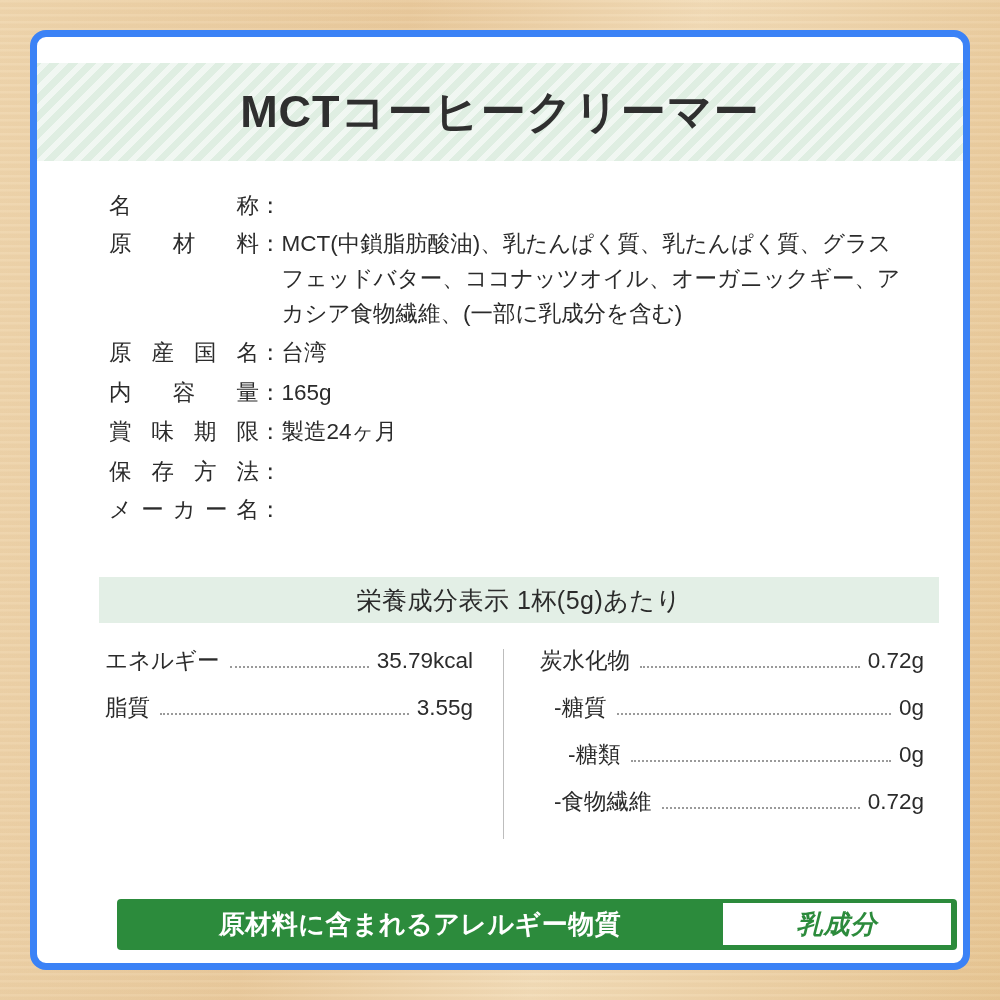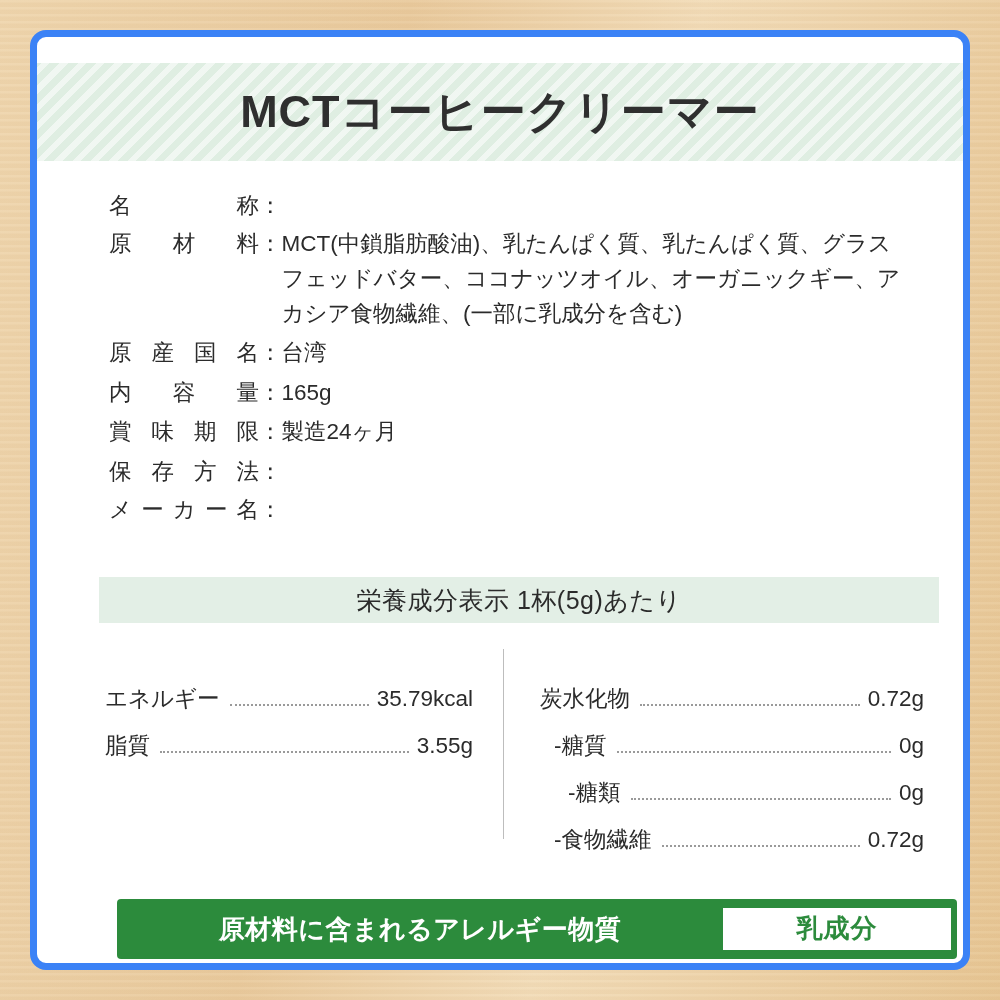--- a/index.html
+++ b/index.html
@@ -115,21 +115,20 @@
 
   .nutri-cols {
     position: absolute;
     left: 68px;
     top: 608px;
     width: 840px;
     display: flex;
   }
   .col {
     box-sizing: border-box;
-    margin-top: 38px;
   }
   .col.left {
     width: 398px;
     padding-right: 30px;
   }
   .divider {
     width: 1px;
     background: #bdbdbd;
     margin: 4px 0 4px 0;
     height: 190px;
@@ -155,21 +154,21 @@
     margin: 0 8px 6px 10px;
     min-width: 20px;
   }
   .nval { flex: 0 0 auto; }
 
   .allergy {
     position: absolute;
     left: 80px;
     top: 862px;
     width: 840px;
-    height: 60px;
+    height: 51px;
     background: #2c8b3c;
     border-radius: 4px;
     display: flex;
     align-items: center;
     box-sizing: border-box;
   }
   .allergy-label {
     flex: 1 1 auto;
     text-align: center;
     color: #ffffff;
@@ -178,20 +177,21 @@
     letter-spacing: 0.5px;
   }
   .allergy-value-box {
     flex: 0 0 228px;
     margin: 5px 6px 6px 0;
     height: 42px;
     background: #ffffff;
     display: flex;
     align-items: center;
     justify-content: center;
+    font-style: italic;
   }
   .allergy-value {
     color: #2c8b3c;
     font-size: 26px;
     font-weight: bold;
     letter-spacing: 1px;
   }
 </style>
 </head>
 <body>

